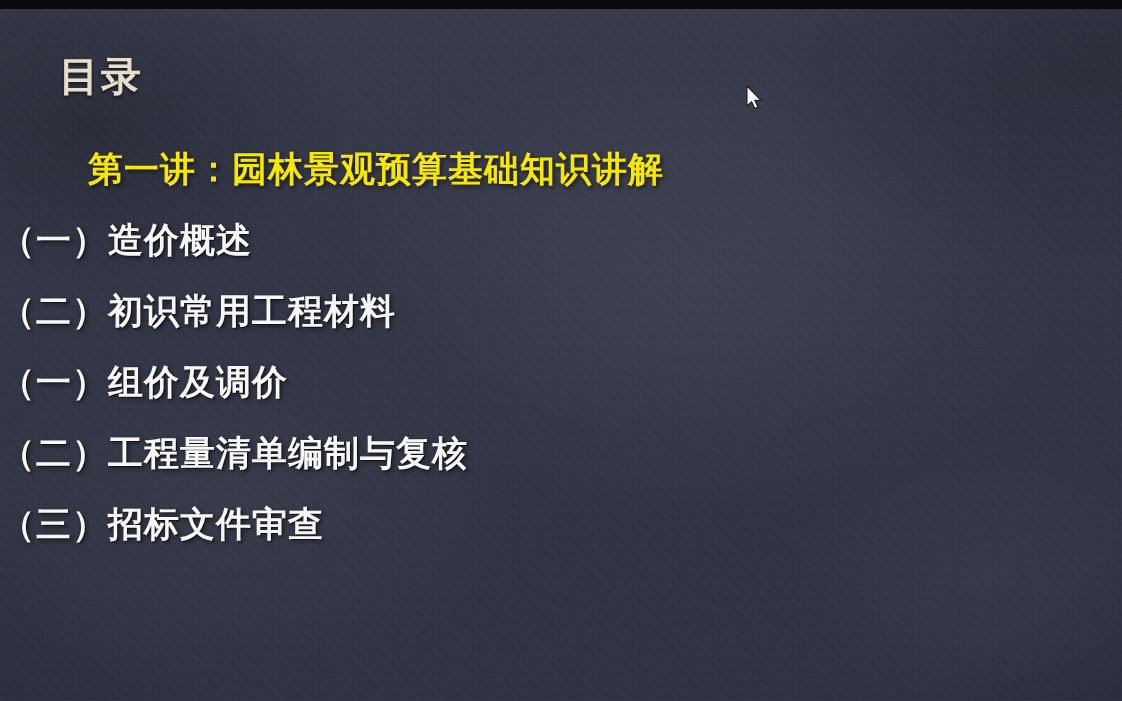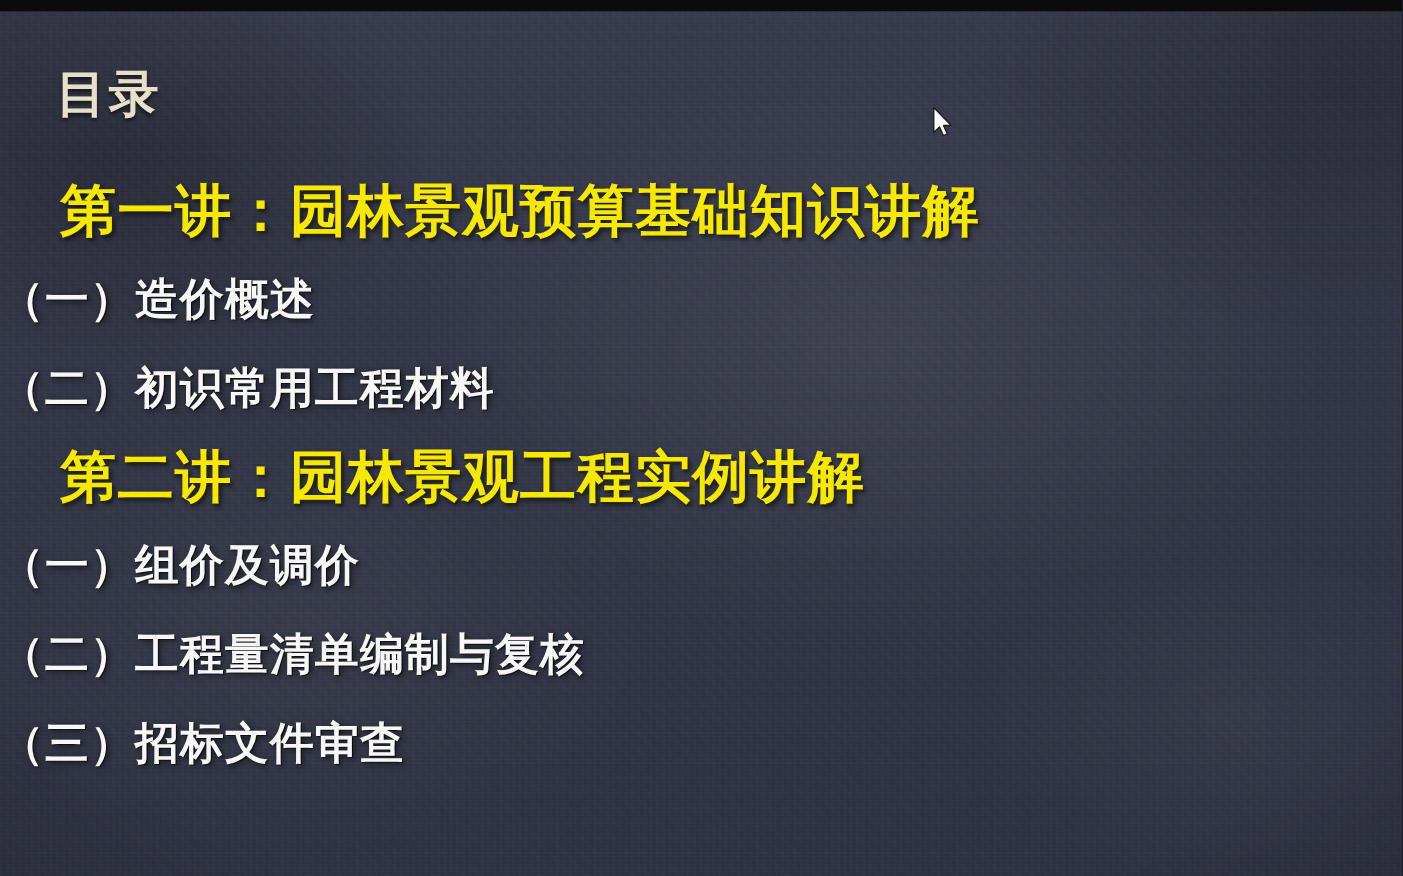--- a/index.html
+++ b/index.html
@@ -62,21 +62,21 @@
 
   
   #content {
     position: absolute;
     inset: 0;
     z-index: 4;
   }
 
   .slide-title {
     position: absolute;
-    left: 45px;
+    left: 59px;
     top: 56px;
     font-size: 40px;
     font-weight: bold;
     color: #e6e0ca;
     letter-spacing: 2px;
     line-height: 1;
     text-shadow: 0 2px 3px rgba(0,0,0,0.55);
     white-space: nowrap;
   }
 
@@ -88,22 +88,22 @@
   }
 
   .toc-line {
     height: 71px;
     line-height: 71px;
     white-space: nowrap;
     font-weight: bold;
   }
 
   .toc-line.heading {
-    padding-left: 48px;
-    font-size: 45px;
+    padding-left: 88px;
+    font-size: 35px;
     color: #f6e800;
     letter-spacing: 1px;
     text-shadow:
       1px 1px 0 rgba(40,36,0,0.85),
       2px 2px 4px rgba(0,0,0,0.6);
   }
 
   .toc-line.item {
     font-size: 35px;
     color: #f7f7f7;
@@ -136,21 +136,20 @@
   <div id="topbar" style="height: 9px; background: rgb(11, 11, 13);"></div>
 
   <div id="content">
 
     <div class="slide-title">目录</div>
 
     <div class="toc" id="toc">
         <div class="toc-line heading">第一讲：园林景观预算基础知识讲解</div>
         <div class="toc-line item">（一）造价概述</div>
         <div class="toc-line item">（二）初识常用工程材料</div>
-        <div class="toc-line heading">第二讲：园林景观工程实例讲解</div>
         <div class="toc-line item">（一）组价及调价</div>
         <div class="toc-line item">（二）工程量清单编制与复核</div>
         <div class="toc-line item">（三）招标文件审查</div>
       </div>
 
   </div>
 
   <svg id="cursor" viewBox="0 0 20 28" xmlns="http://www.w3.org/2000/svg" style="left: 745px; top: 85px;">
     <path d="M2,1 L2,21 L6.6,16.6 L9.8,23.6 L12.9,22.1 L9.8,15.4 L16,15.4 Z" fill="#ffffff" stroke="#1c1c22" stroke-width="1.1" stroke-linejoin="round"></path>
   </svg>

